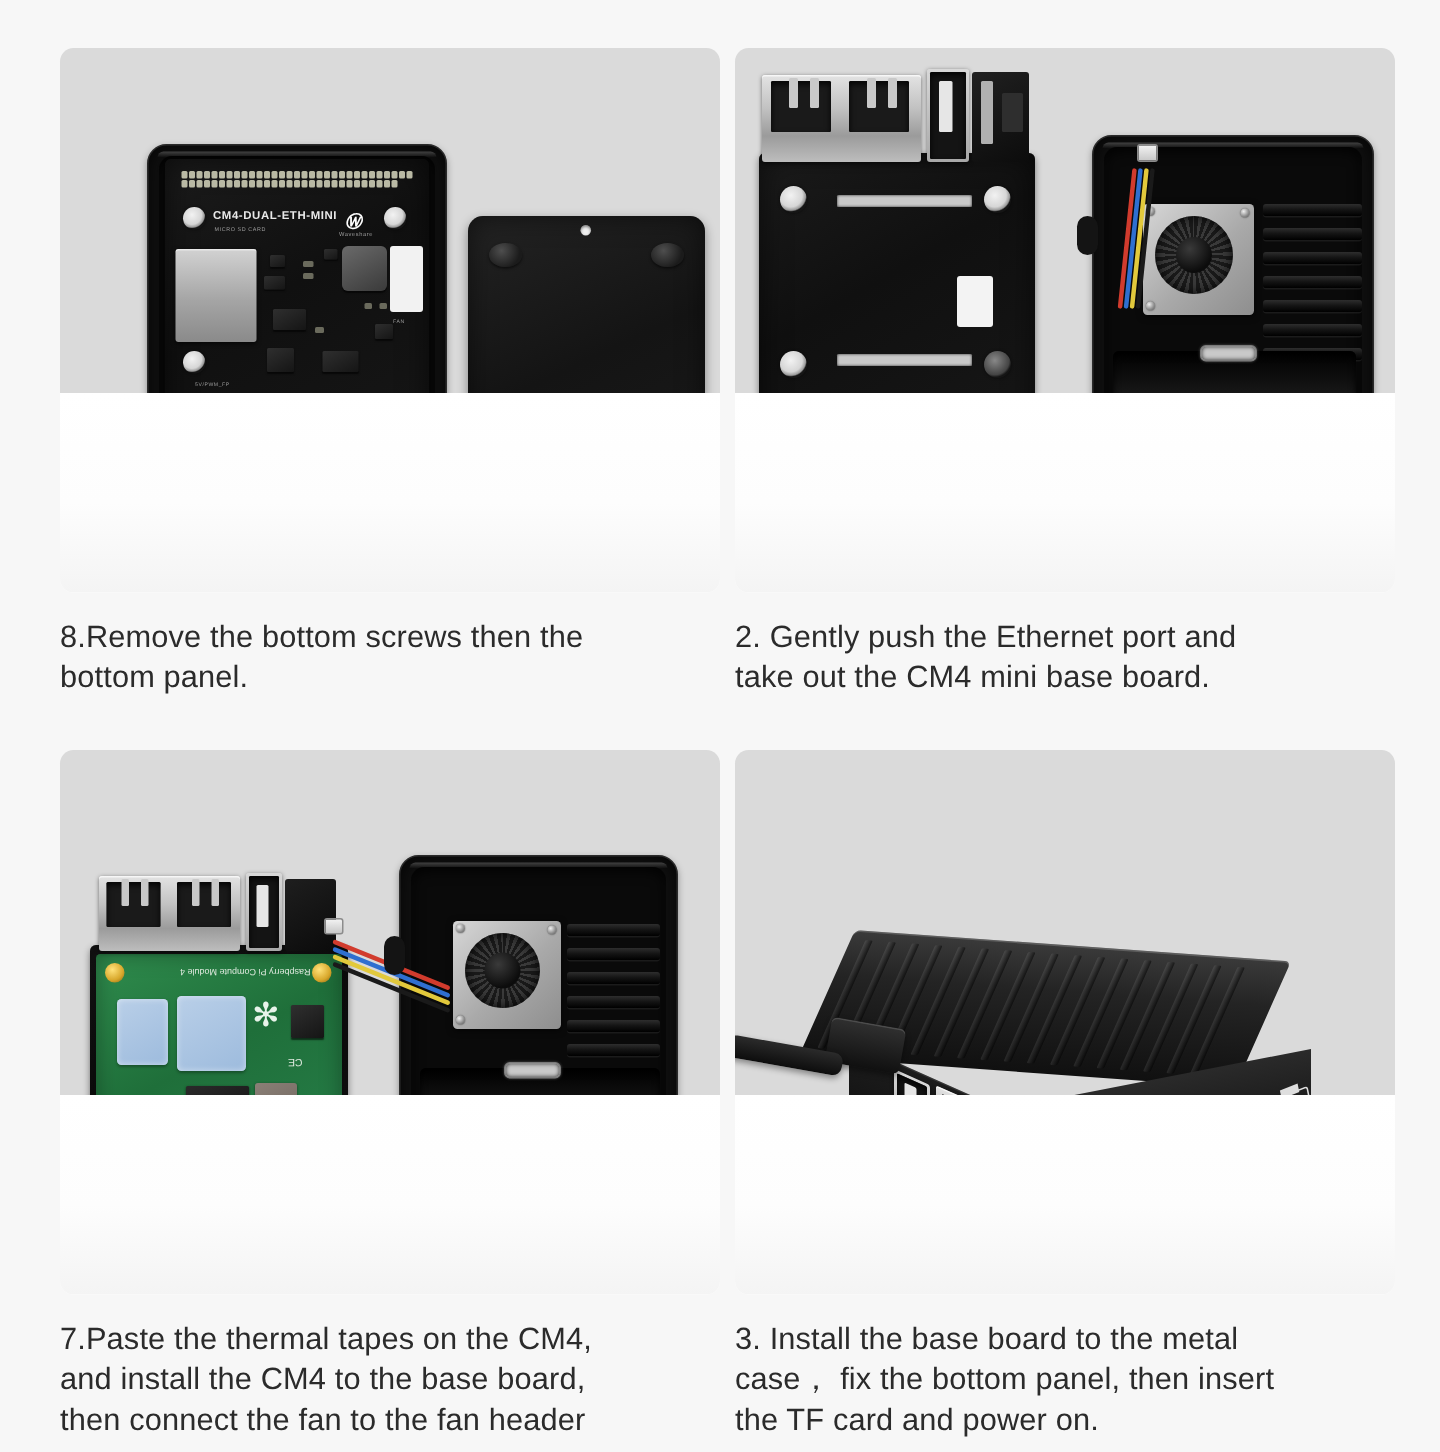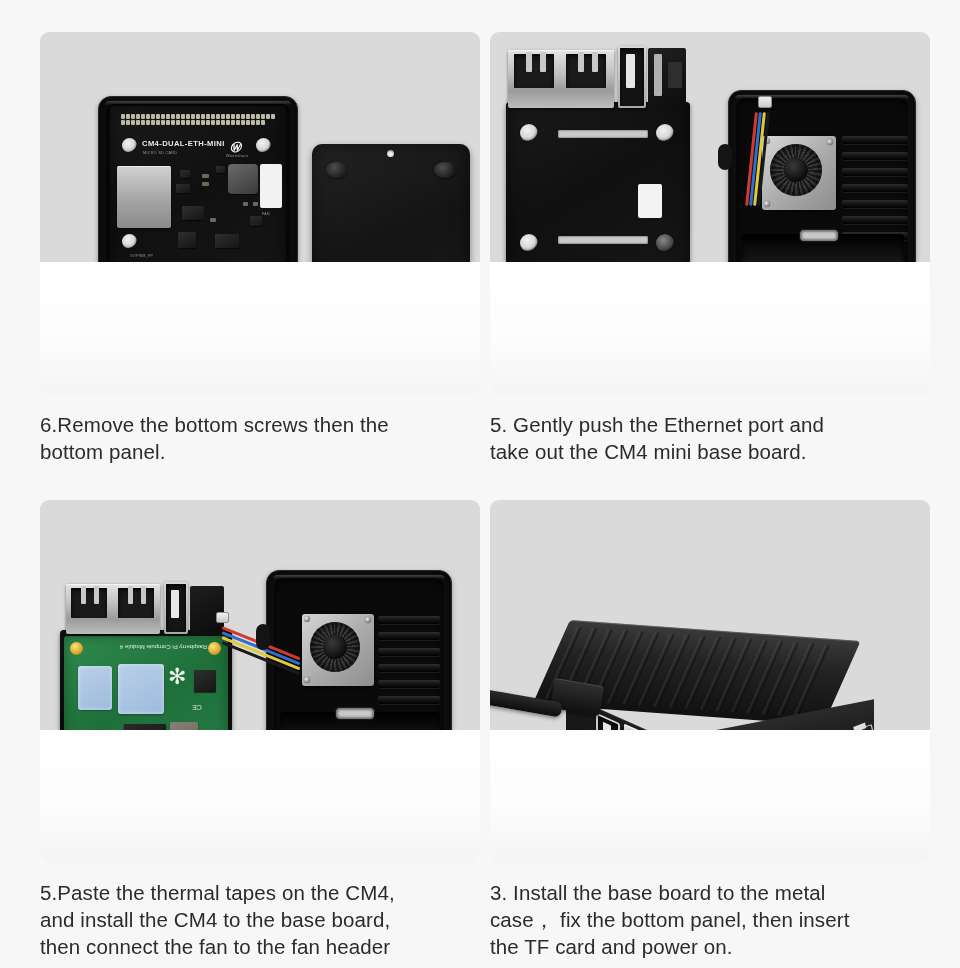--- a/index.html
+++ b/index.html
@@ -539,21 +539,21 @@
             <div class="screw-head" style="left:0; top:0; width:9px; height:9px;"></div>
             <div class="screw" style="left:7px; top:3px; width:11px; height:4px;"></div>
           </div>
 
           <div class="refl" style="left:58px; top:316px; width:200px; height:60px;
                background:linear-gradient(to bottom,#1c1c1c,rgba(255,255,255,0));border-radius:10px;"></div>
           <div class="refl" style="left:272px; top:334px; width:158px; height:56px;
                background:linear-gradient(to bottom,#1c1c1c,rgba(255,255,255,0));border-radius:10px;"></div>
         </div>
       </div>
-      <div class="caption">6.Remove the bottom screws then the
+      <div class="caption">8.Remove the bottom screws then the
 bottom panel.</div>
     </div>
 
     <div class="step col-r row-t">
       <div class="photo">
         <div class="stage">
 
           <div class="pcb-black" style="left:16px; top:70px; width:184px; height:222px;">
 
             <div class="mount" style="left:14px; top:22px; width:18px; height:18px;"></div>
@@ -645,21 +645,21 @@
           <div class="tiny-hole" style="left:328px; top:292px; width:9px; height:9px;"></div>
 
           <div class="obj" style="left:228px; top:112px; width:14px; height:26px; background:#141414; border-radius:7px;"></div>
 
           <div class="refl" style="left:16px; top:292px; width:184px; height:58px;
                background:linear-gradient(to bottom,#262626,rgba(255,255,255,0));border-radius:6px;"></div>
           <div class="refl" style="left:238px; top:306px; width:188px; height:58px;
                background:linear-gradient(to bottom,#1c1c1c,rgba(255,255,255,0));border-radius:10px;"></div>
         </div>
       </div>
-      <div class="caption">5. Gently push the Ethernet port and
+      <div class="caption">2. Gently push the Ethernet port and
 take out the CM4 mini base board.</div>
     </div>
 
     <div class="step col-l row-b">
       <div class="photo">
         <div class="stage">
 
           <div class="pcb-black" style="left:20px; top:130px; width:172px; height:170px;"></div>
 
           <div class="cm4" style="left:24px; top:136px; width:164px; height:152px;">
@@ -753,21 +753,21 @@
           <div class="usbc-cut" style="left:296px; top:208px; width:38px; height:11px;"></div>
           <div class="tiny-hole" style="left:315px; top:298px; width:8px; height:8px;"></div>
           <div class="obj" style="left:216px; top:124px; width:14px; height:26px; background:#141414; border-radius:7px;"></div>
 
           <div class="refl" style="left:20px; top:300px; width:172px; height:56px;
                background:linear-gradient(to bottom,#2b5a38,rgba(255,255,255,0));border-radius:6px;"></div>
           <div class="refl" style="left:226px; top:312px; width:186px; height:56px;
                background:linear-gradient(to bottom,#1c1c1c,rgba(255,255,255,0));border-radius:10px;"></div>
         </div>
       </div>
-      <div class="caption">5.Paste the thermal tapes on the CM4,
+      <div class="caption">7.Paste the thermal tapes on the CM4,
 and install the CM4 to the base board,
 then connect the fan to the fan header</div>
     </div>
 
     <div class="step col-r row-b">
       <div class="photo">
         <div class="stage">
 
           <div class="obj" style="left:58px; top:120px; width:346px; height:160px;">
 

